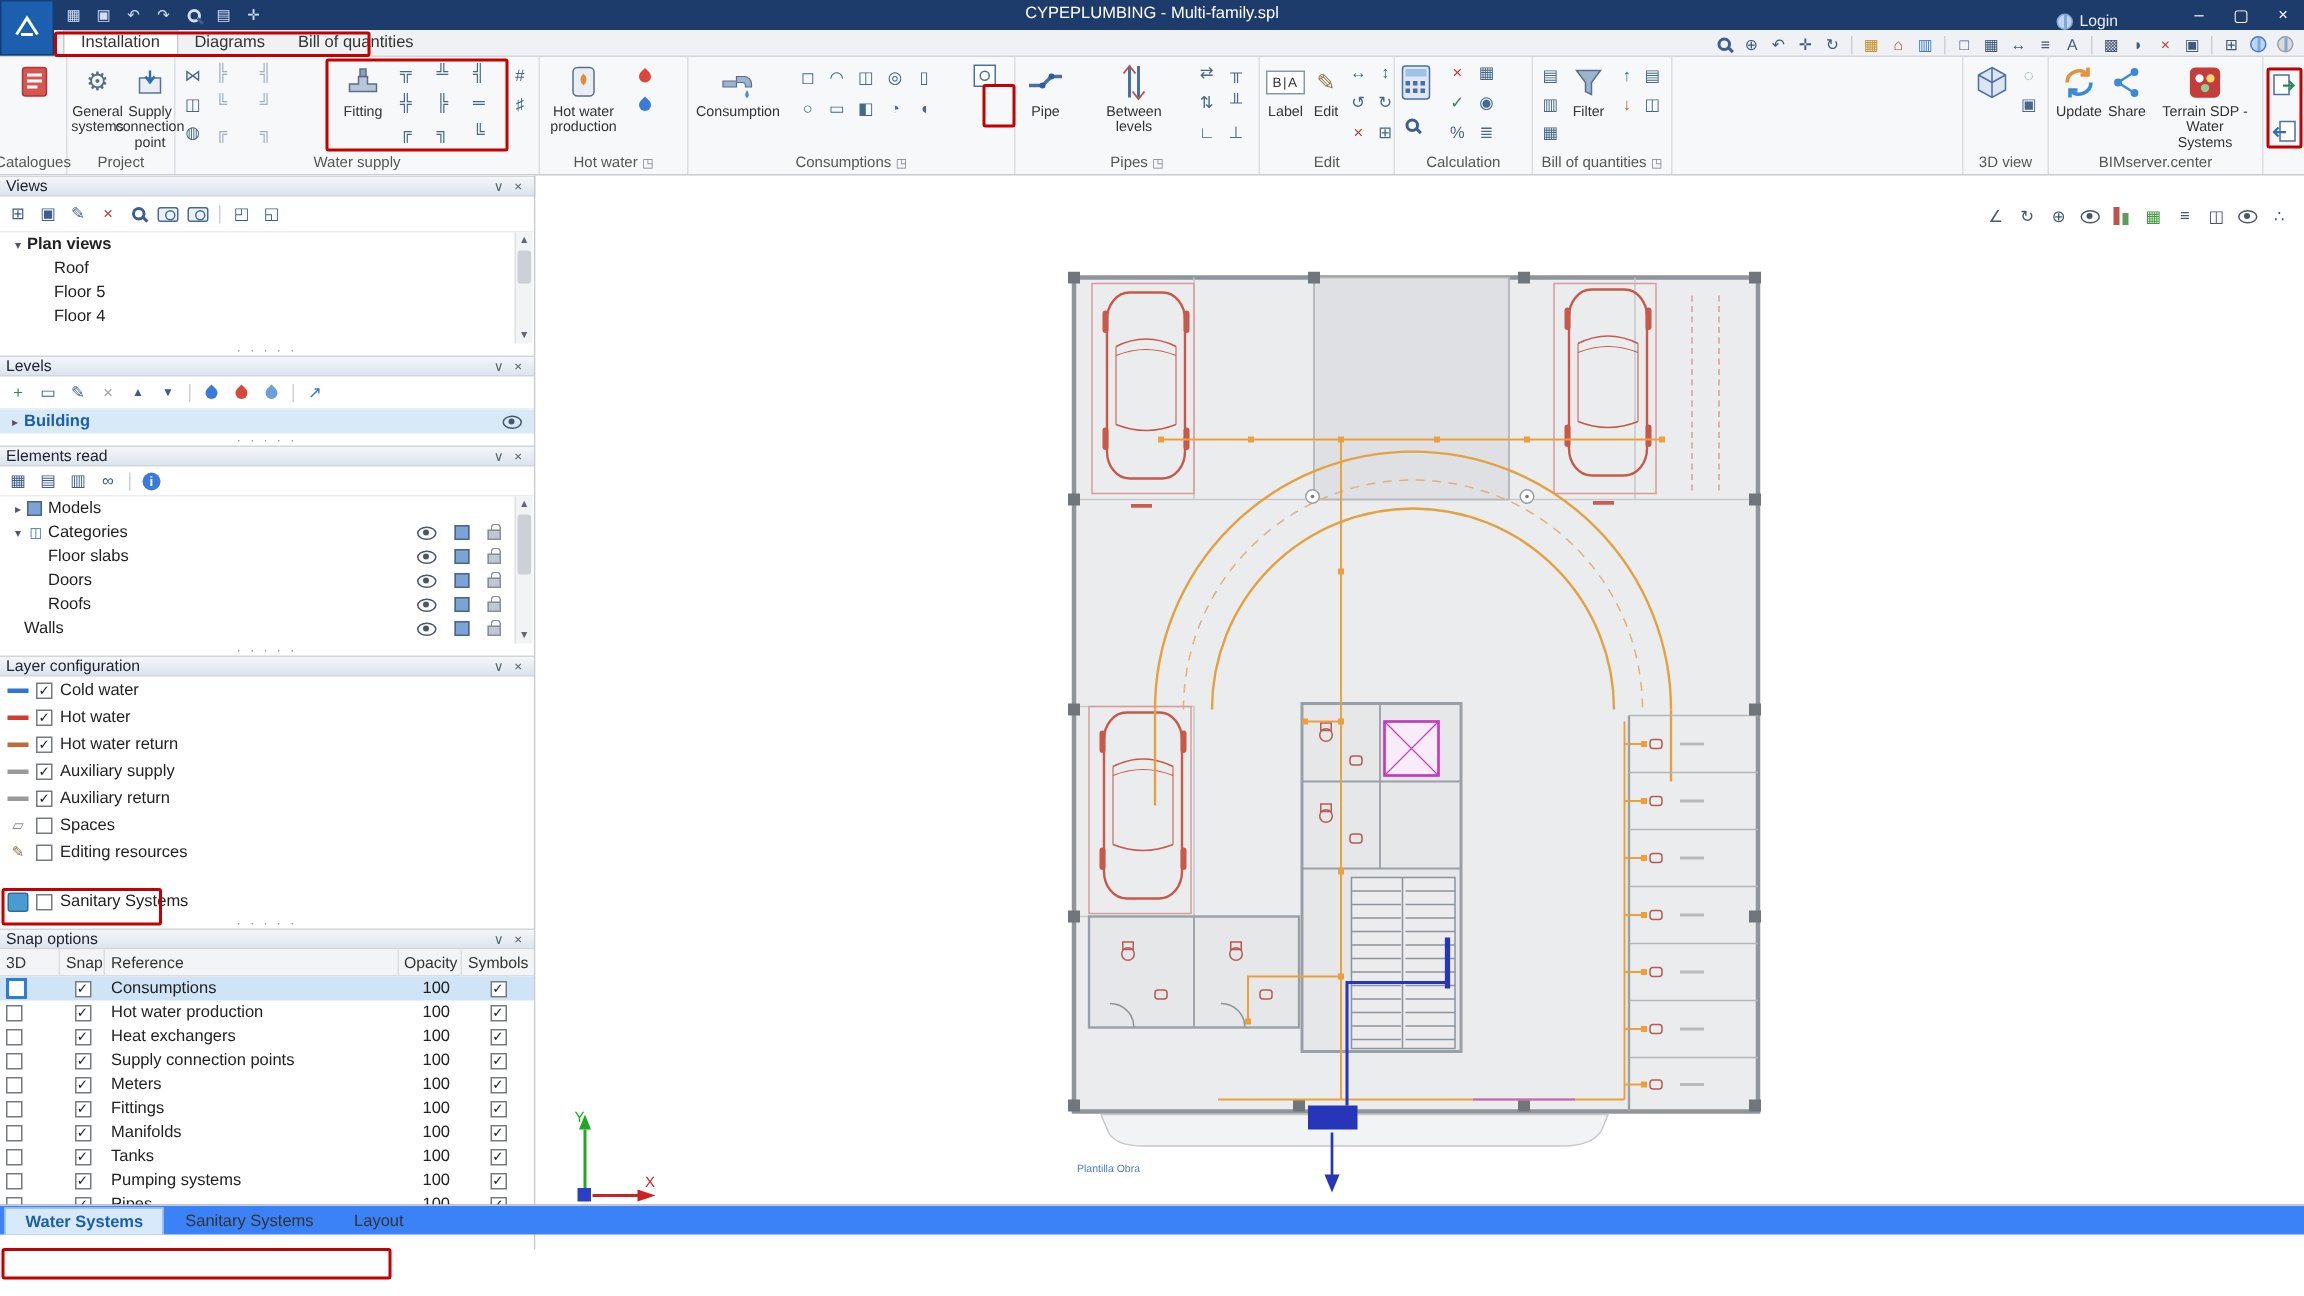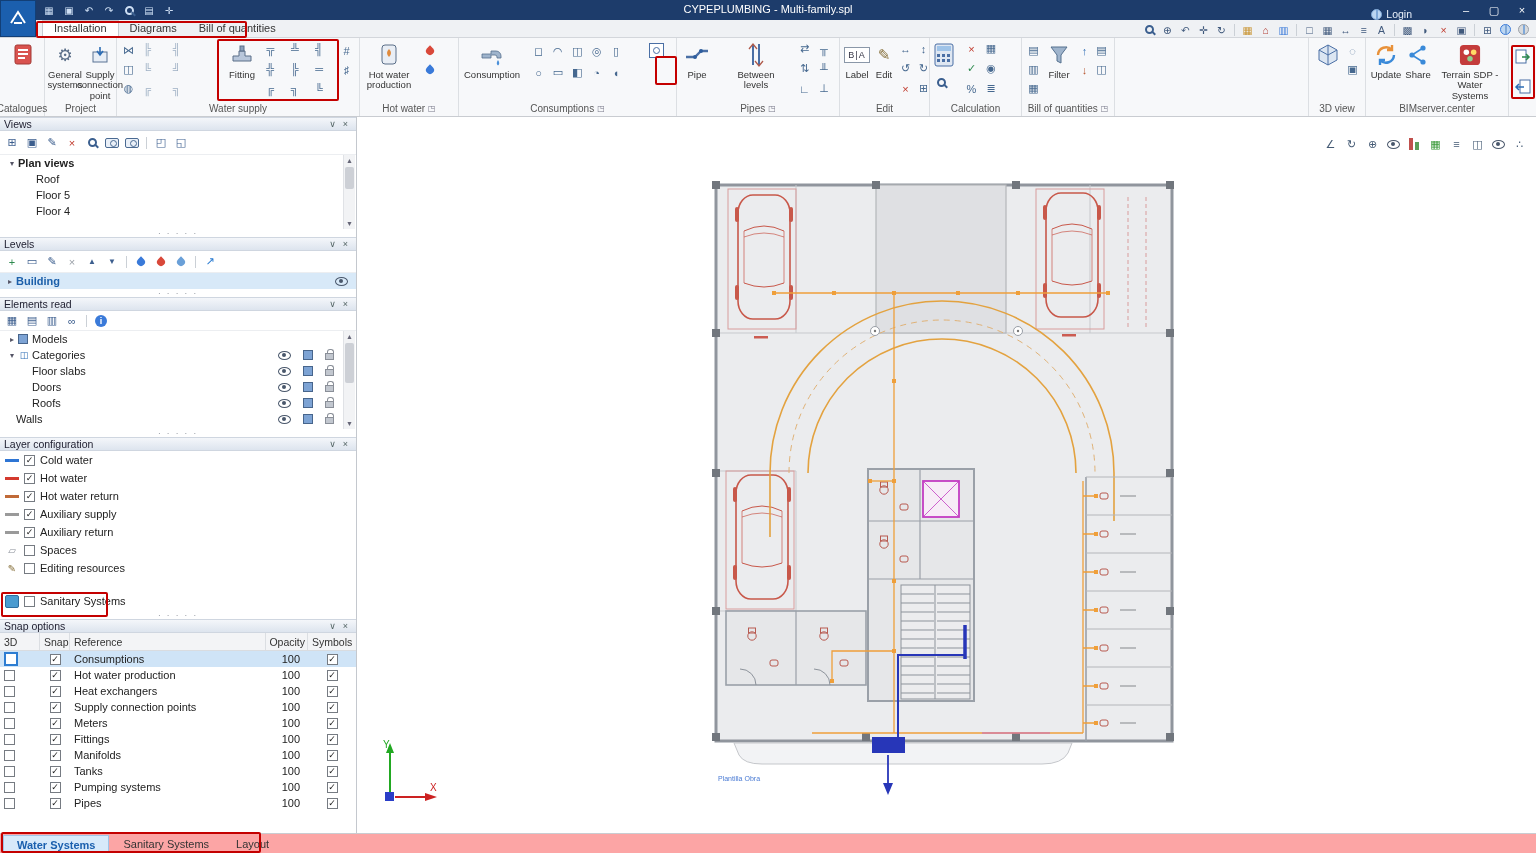--- a/index.html
+++ b/index.html
@@ -103,21 +103,21 @@
 .canvas{position:absolute;left:357px;top:131px;right:0;bottom:31px;background:#fff;overflow:hidden}
 .cantools{position:absolute;top:5px;right:8px;display:flex;align-items:center;gap:4px}
 .ci{width:17px;height:16px;display:flex;align-items:center;justify-content:center;font-size:11px;color:#445a74}
 .colbars{width:12px;height:12px;display:inline-flex;gap:2px;align-items:flex-end}
 .colbars b{display:block;width:4px;height:12px;background:#c0504d}
 .colbars i{display:block;width:4px;height:8px;background:#5a9e5a}
 .floorplan{position:absolute;left:355px;top:50px}
 .axis{position:absolute;left:18px;top:604px}
 
 
-.btabs{position:absolute;left:0;right:0;top:833px;height:20px;background:#fca5a5;border-top:1px solid #c9ccd1;display:flex;align-items:flex-end;padding-left:3px;gap:1px}
+.btabs{position:absolute;left:0;right:0;top:803px;height:20px;background:#3b82f6;border-top:1px solid #c9ccd1;display:flex;align-items:flex-end;padding-left:3px;gap:1px}
 .btab{padding:2px 13px;font-size:11px;height:18px;display:flex;align-items:center;color:#333}
 .btab.sel{background:#d7e9fa;color:#1a5fae;font-weight:bold;border:1px solid #9ec4e8;border-bottom:none}
 .statusbar{position:absolute;left:0;right:0;top:853px;height:11px;background:#fafbfc;border-top:1px solid #d9dce0;display:flex;align-items:center;padding-left:5px;font-size:9.5px;color:#333}
 
 
 .anno{position:absolute;border:2px solid #c40000;border-radius:2px;pointer-events:none;z-index:99}
 </style>
 </head>
 <body>
 

